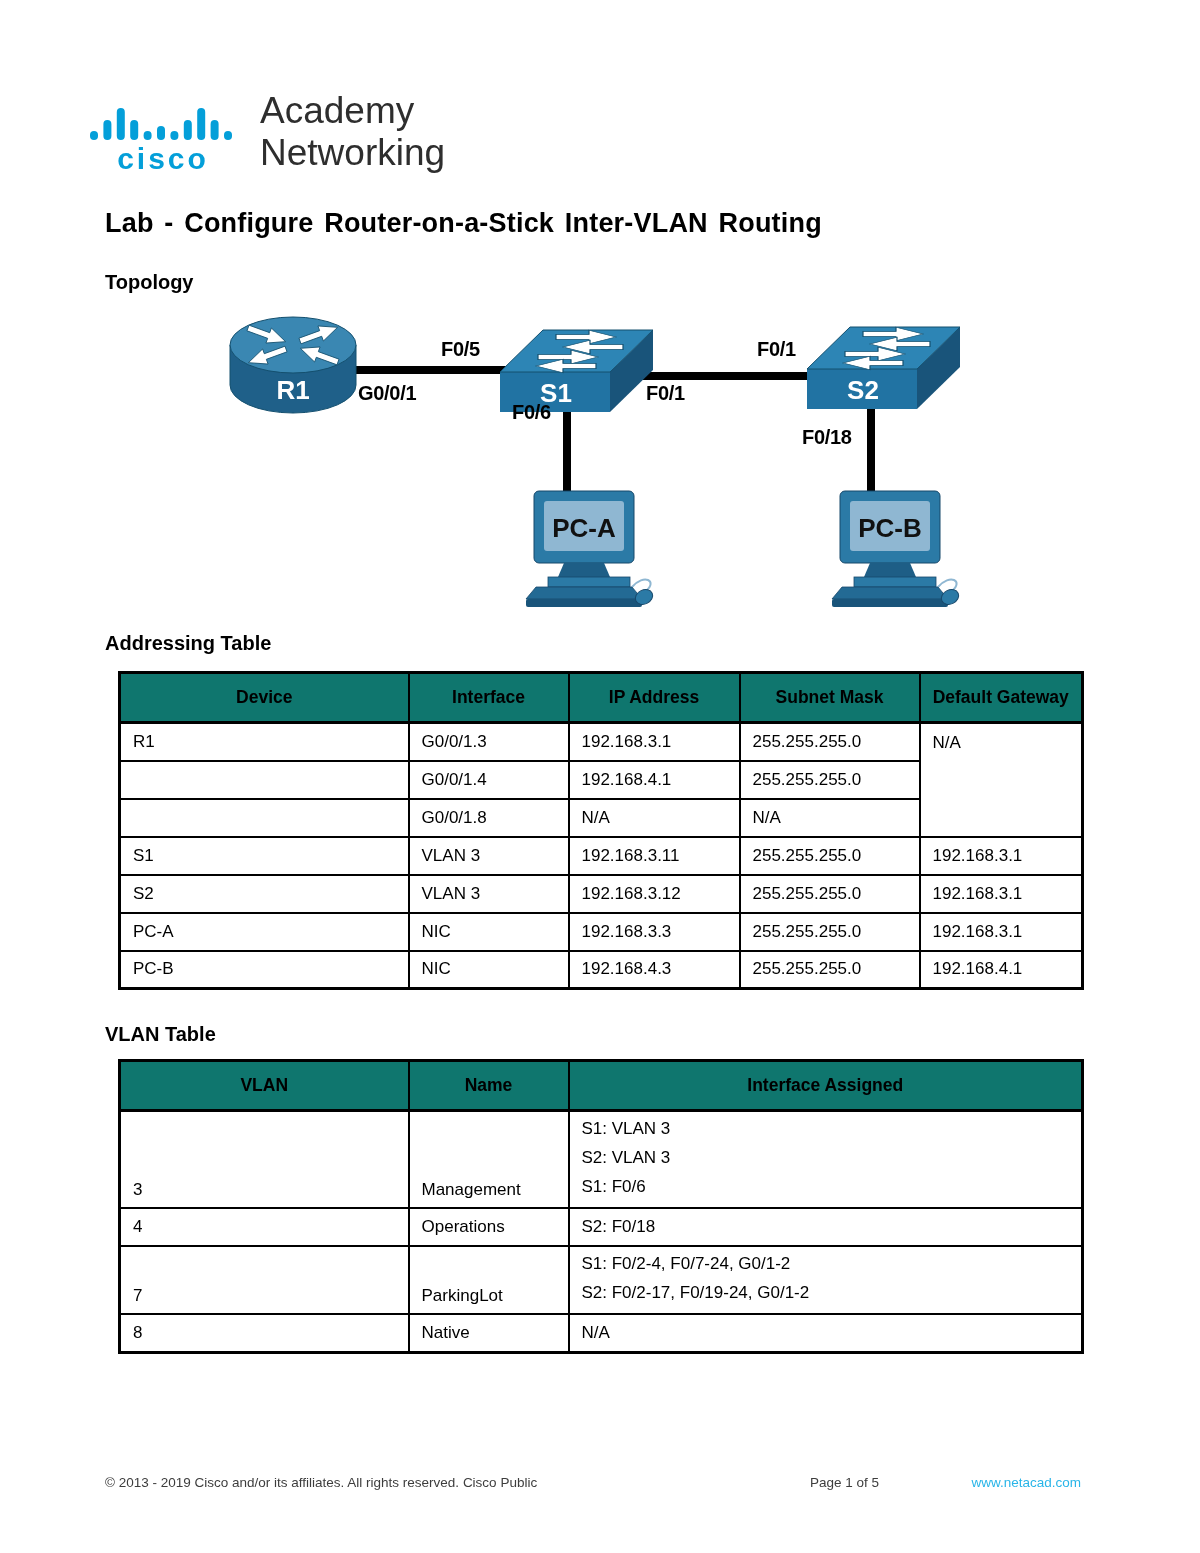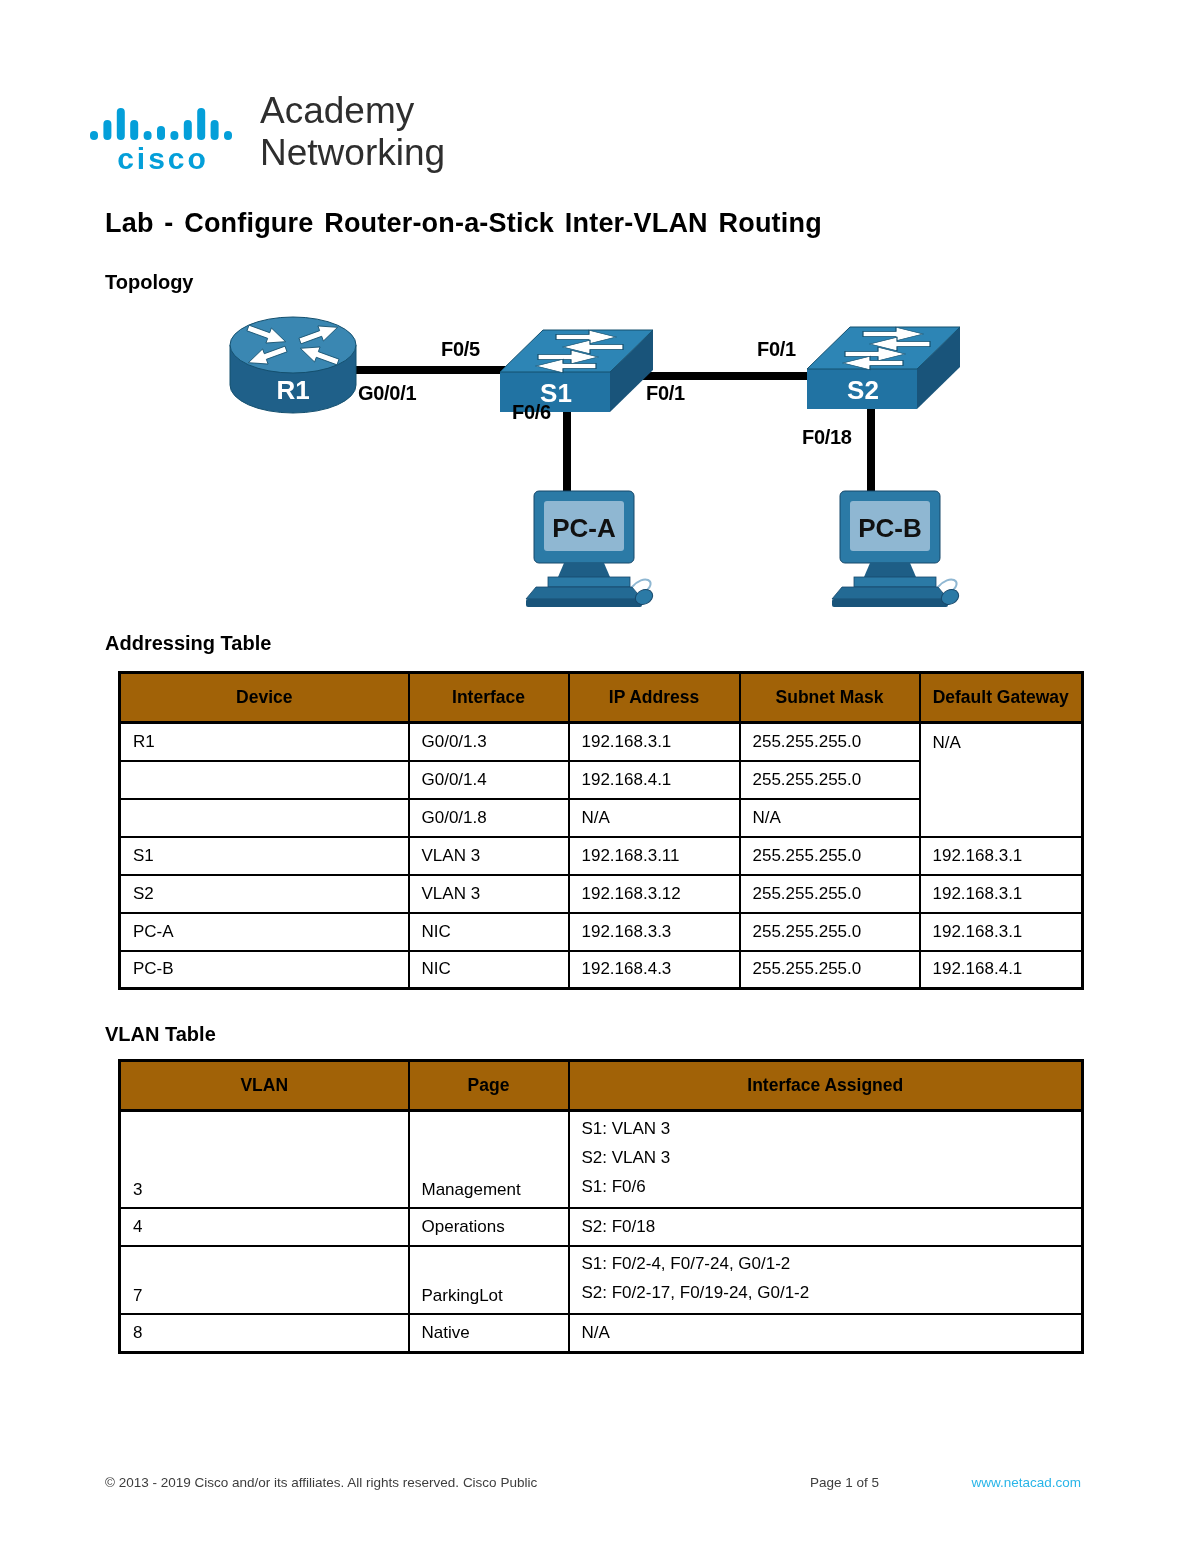--- a/index.html
+++ b/index.html
@@ -31,21 +31,21 @@
   .dev-label { font-family:"Liberation Sans", sans-serif; font-weight:700; }
   svg .w-arrow { fill:#ffffff; stroke:#14506f; stroke-width:0.8; }
 
   
   table { border-collapse:collapse; table-layout:fixed; position:absolute; background:#fff; }
   .addr-table, .vlan-table { left:118px; width:963px; border:3px solid #000; }
   .addr-table { top:671px; }
   .vlan-table { top:1059px; }
   th, td { border:2px solid #000; font-size:17px; overflow:hidden; }
   thead th {
-    background:#a16207; font-weight:700; text-align:center;
+    background:#0f766e; font-weight:700; text-align:center;
     height:50px; vertical-align:middle; border-bottom:3px solid #000; font-size:17.5px;
   }
   td { padding:2px 12px; vertical-align:middle; text-align:left; }
   .addr-table td { height:38px; }
   .v-bottom { vertical-align:bottom; padding-bottom:7px; }
   .if-cell { padding-bottom:6px; }
   .if-line { line-height:29px; }
   .row-h95 td { height:95px; }
   .row-h38 td { height:38px; }
   .row-h65 td { height:65px; }
@@ -234,21 +234,21 @@
 
 <table class="vlan-table">
   <colgroup>
       <col style="width:289px">
       <col style="width:160px">
       <col style="width:514px">
     </colgroup>
   <thead>
     <tr>
       <th>VLAN</th>
-      <th>Page</th>
+      <th>Name</th>
       <th>Interface Assigned</th>
     </tr>
   </thead>
   <tbody>
     <tr class="row-h95">
       <td class="v-bottom">3</td>
       <td class="v-bottom">Management</td>
       <td class="if-cell">
         <div class="if-line">S1: VLAN 3</div>
         <div class="if-line">S2: VLAN 3</div>

